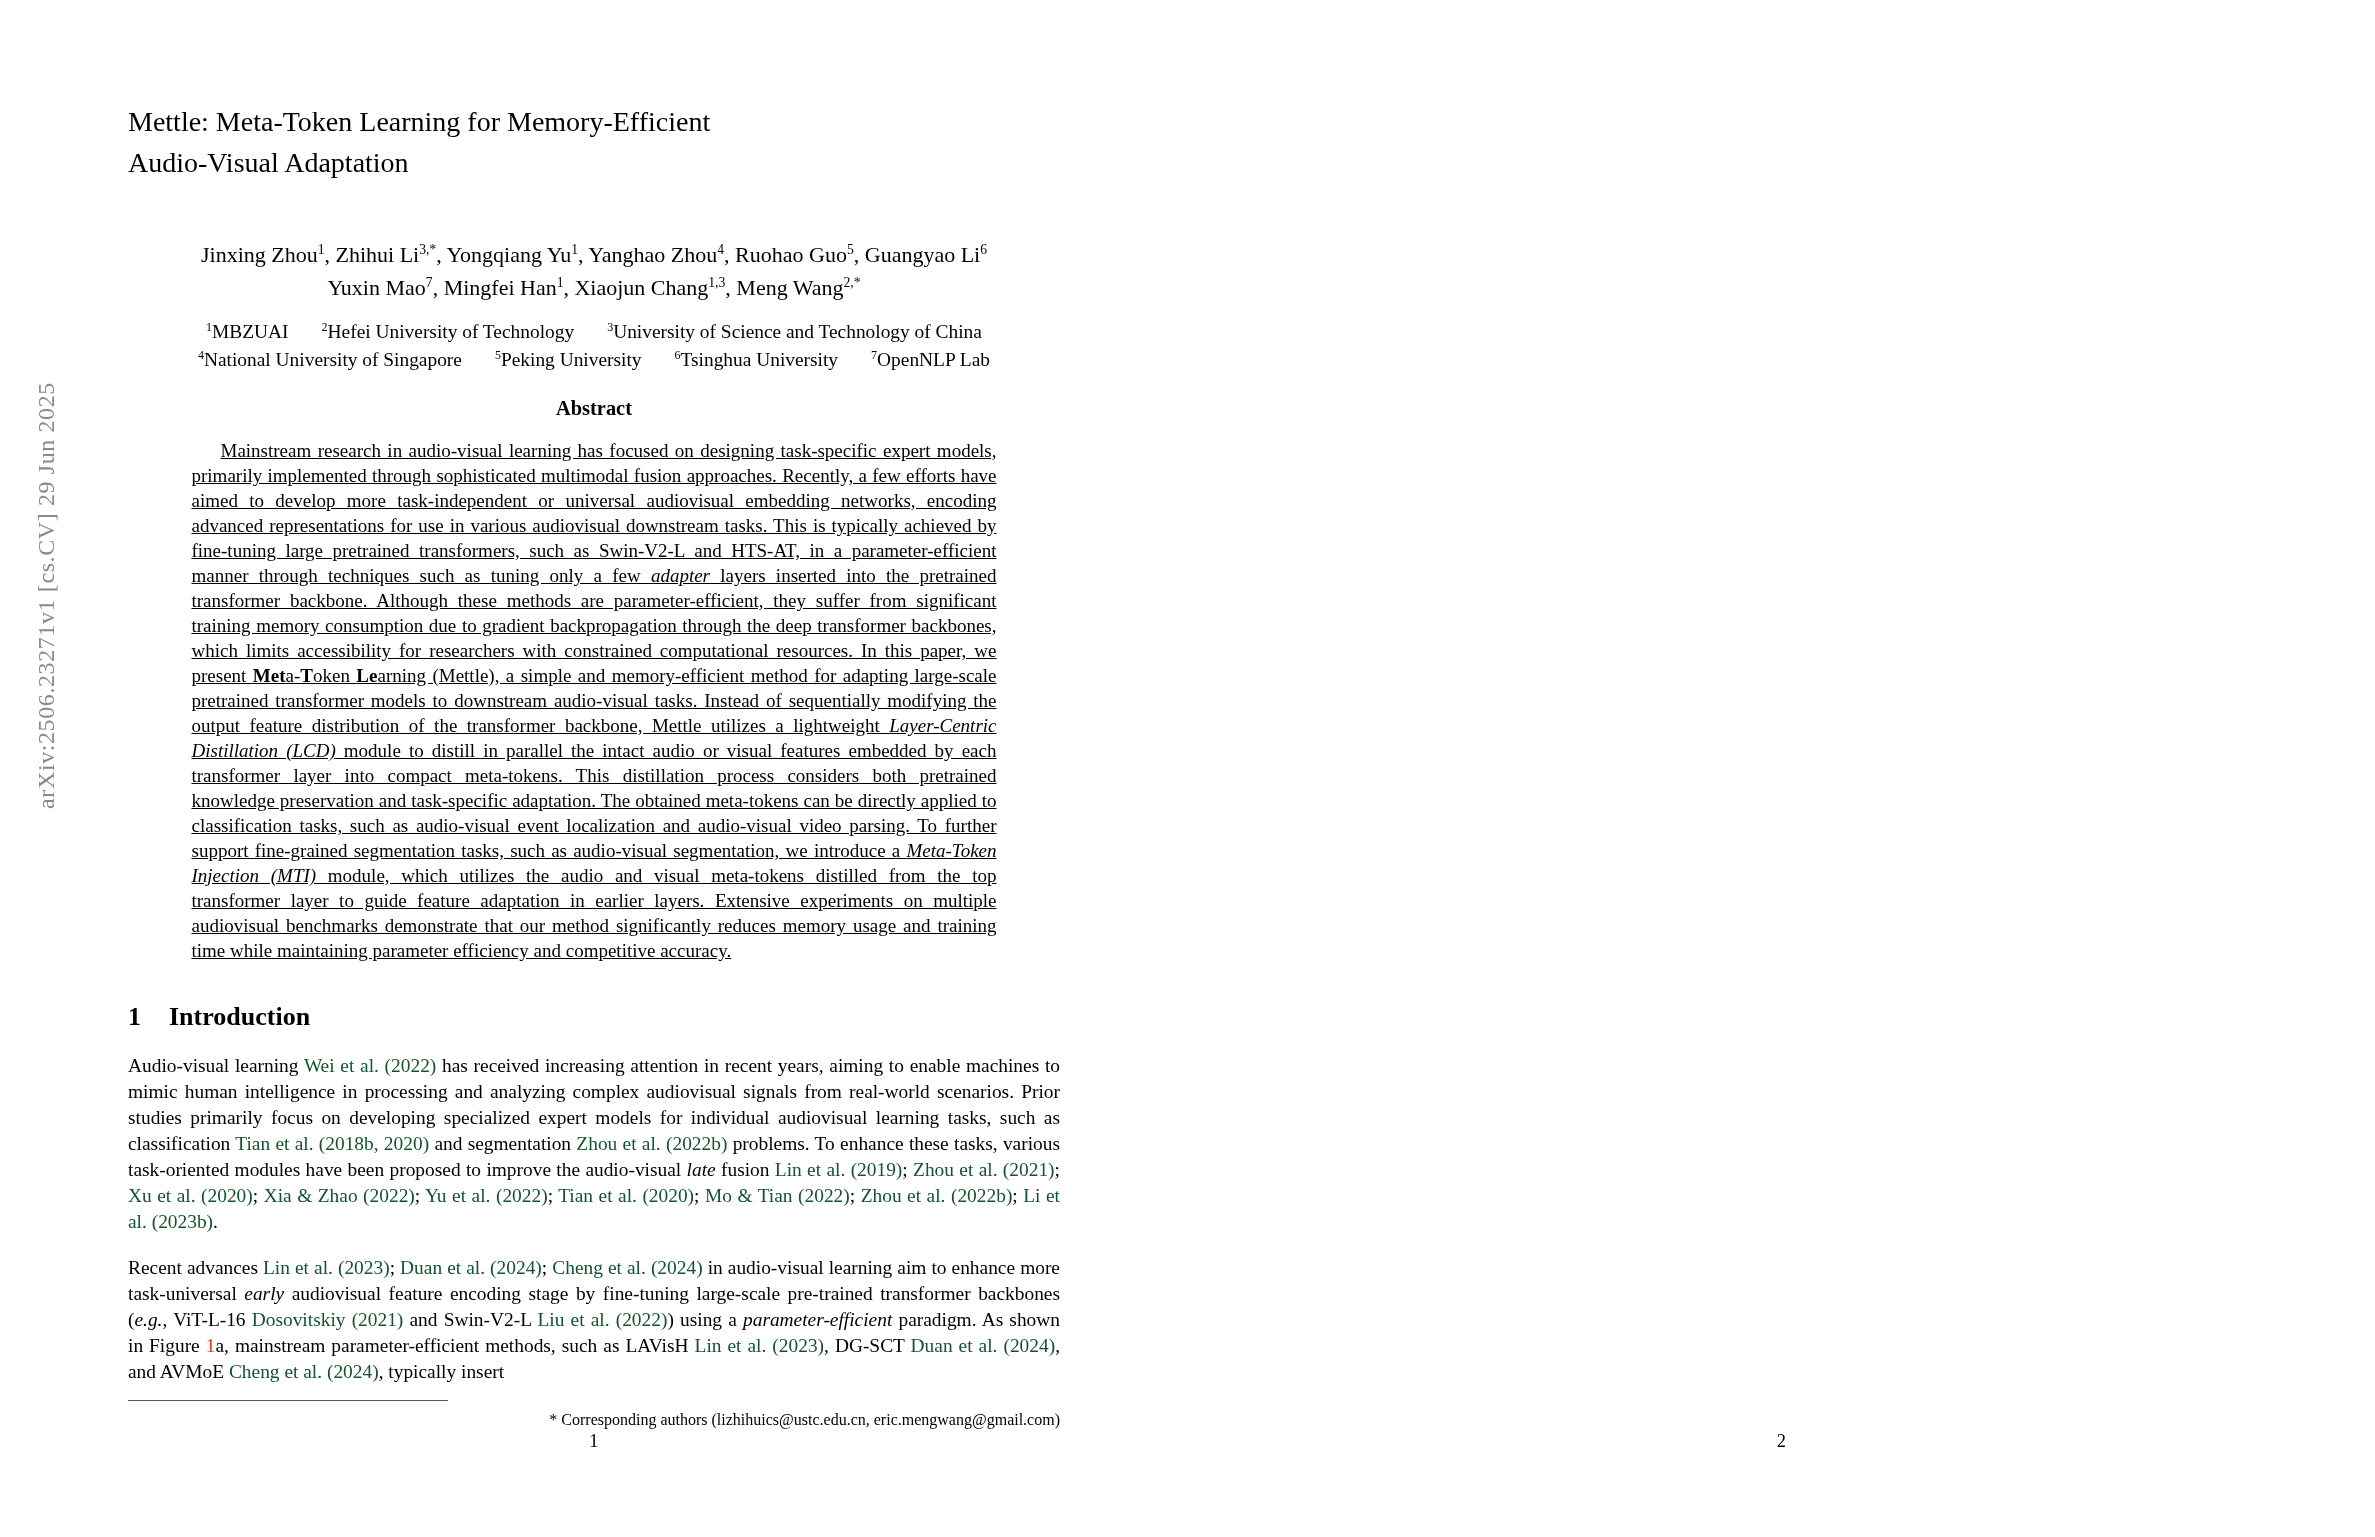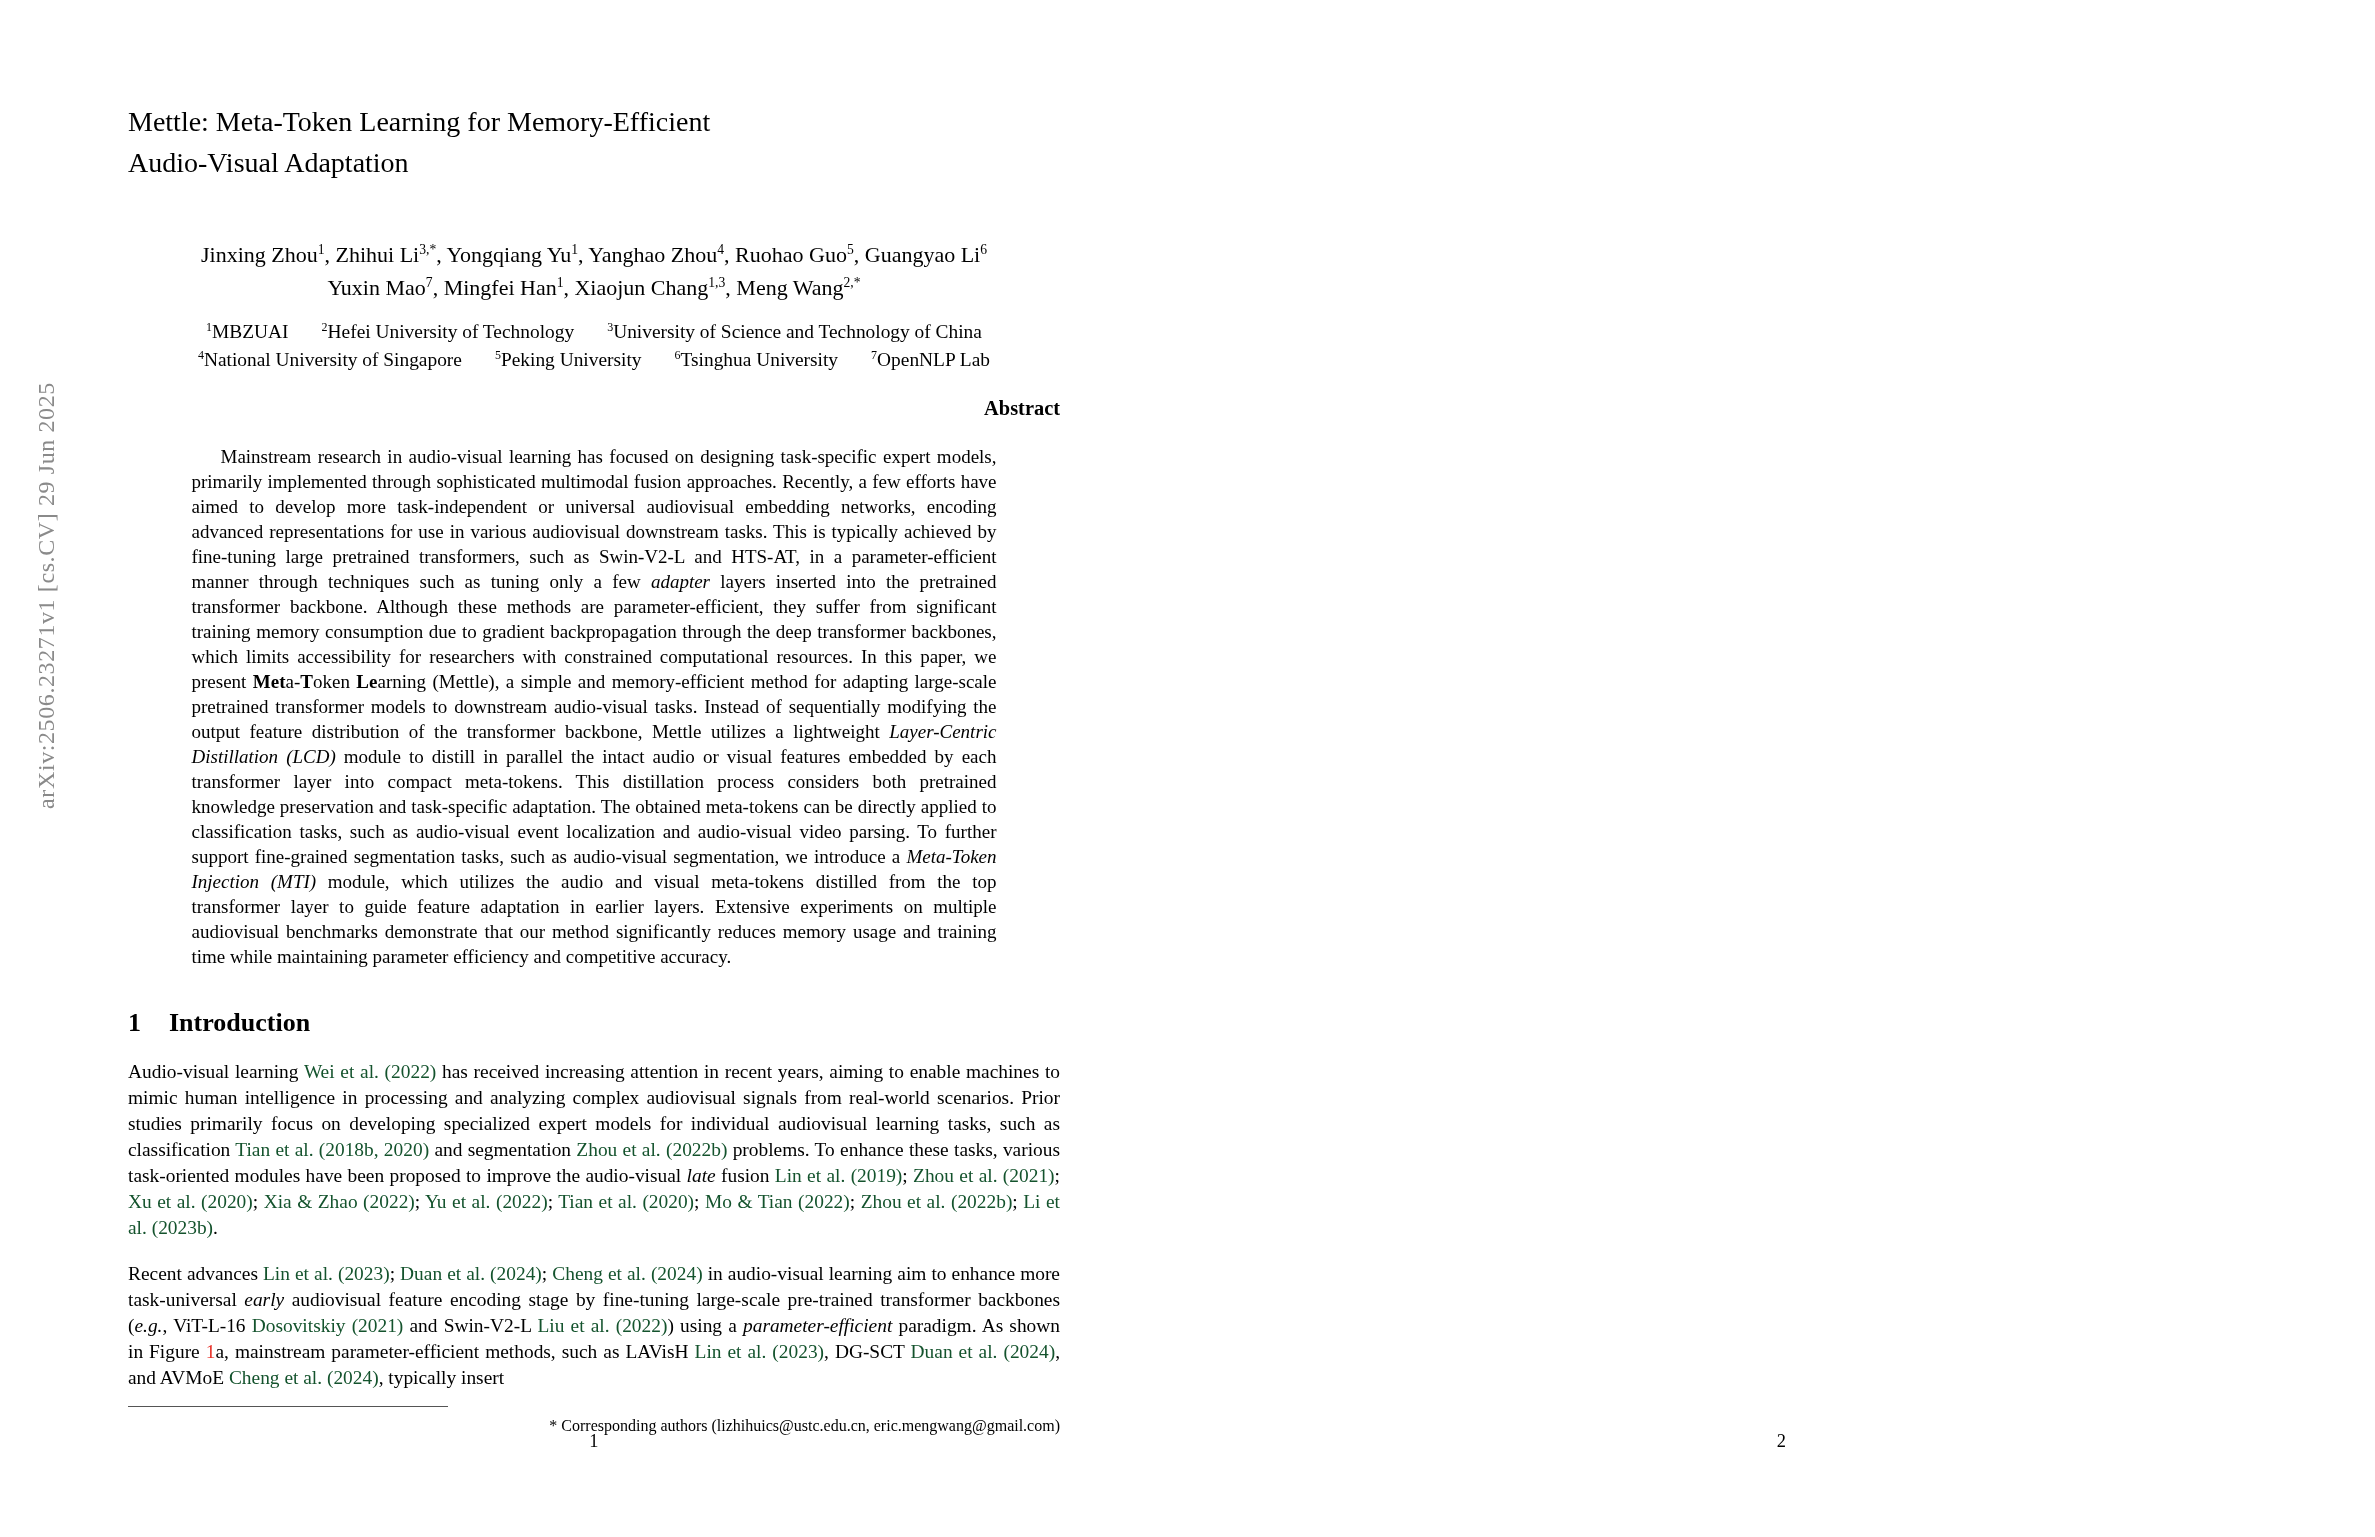--- a/index.html
+++ b/index.html
@@ -54,32 +54,33 @@
   .affils {
     margin-top:14px;
     text-align:center;
     font-size:19.4px;
     line-height:28px;
   }
   .affils .gap { display:inline-block; width:33px; }
 
   .abs-head {
     margin-top:23px;
-    text-align:right;
+    text-align:center;
     font-size:20.4px;
     font-weight:bold;
   }
   .abstract {
-    margin:24px auto 0 auto;
+    margin:18px auto 0 auto;
     width:805px;
     font-size:19px;
     line-height:25px;
     text-align:justify;
     text-indent:29px;
     hyphens:none;
+    text-decoration:underline;
   }
 
   .sec-head {
     margin-top:39px;
     font-size:26px;
     font-weight:bold;
   }
   .sec-head .num { display:inline-block; width:41px; }
 
   .para {

